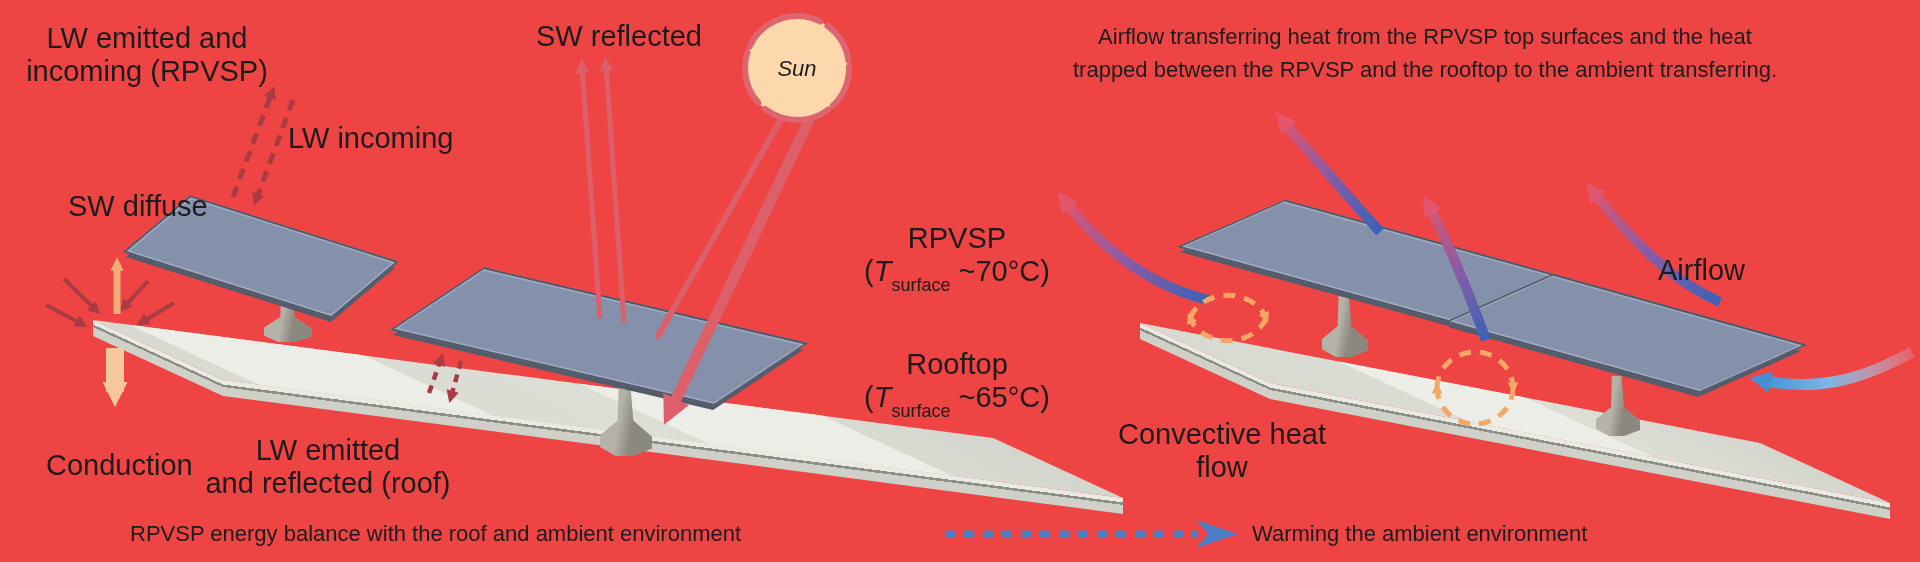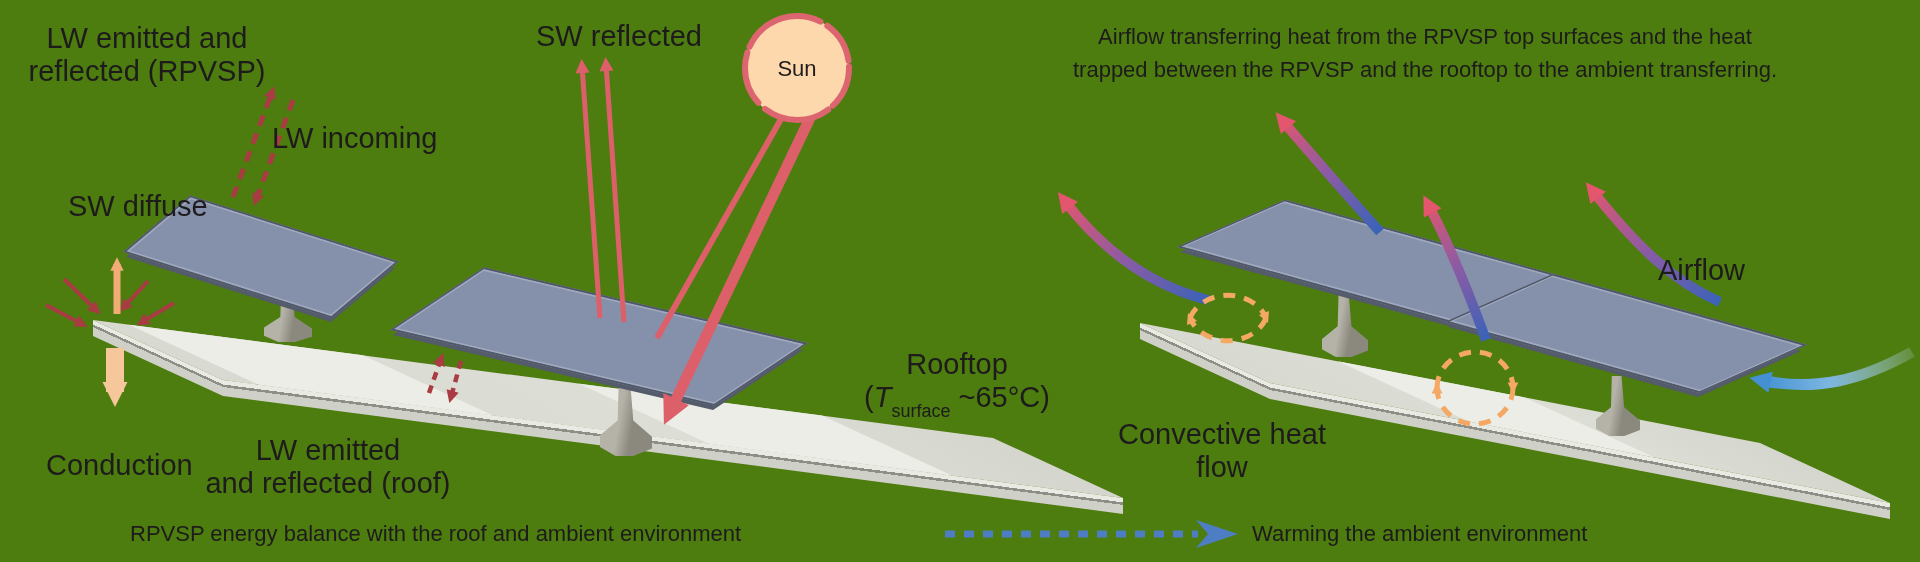--- a/index.html
+++ b/index.html
@@ -1,17 +1,17 @@
 <!DOCTYPE html>
 <html><head>
 <meta charset="utf-8">
 <style>
   html,body{margin:0;padding:0;background:#ffffff;}
   .canvas{
-    position:relative;width:1920px;height:562px;overflow:hidden;background:#4d7c0f;
+    position:relative;width:1920px;height:562px;overflow:hidden;background:#ef4444;
     font-family:"Liberation Sans","DejaVu Sans",sans-serif;color:#1d1b1c;
   }
   .lbl{position:absolute;font-size:29px;line-height:33px;white-space:nowrap;color:#1d1b1c;}
   .ctr{transform:translateX(-50%);text-align:center;}
   .big{font-size:22px;}
   .it{font-style:italic;}
   sub{font-size:0.62em;position:relative;top:0.18em;}
   .shape{position:absolute;transform-origin:0 0;}
   .panel{
     background-image:
@@ -187,45 +187,49 @@
     </g>
 
     <g>
       <line x1="945" y1="534" x2="1198" y2="534" stroke="#4d7ec4" stroke-width="7" stroke-dasharray="10 9"></line>
       <polygon points="1196,520 1238,534 1196,548 1208,534" fill="#4d7ec4"></polygon>
     </g>
   </svg>
 
   <div class="lbl ctr txt" style="left:147px;top:22px;">
     <div>LW emitted and</div>
-    <div>reflected (RPVSP)</div>
-  </div>
-
-  <div class="lbl txt" style="left:272px;top:122px;">LW incoming</div>
+    <div>incoming (RPVSP)</div>
+  </div>
+
+  <div class="lbl txt" style="left:288px;top:122px;">LW incoming</div>
 
   <div class="lbl ctr txt" style="left:619px;top:20px;">SW reflected</div>
 
-  <div class="lbl ctr big txt" style="left:797px;top:52px;">Sun</div>
+  <div class="lbl ctr big txt" style="left:797px;top:52px;font-style:italic;">Sun</div>
 
   <div class="lbl txt" style="left:32px;top:190px;margin-left:36px;">SW diffuse</div>
 
   <div class="lbl txt" style="left:46px;top:410px;margin-top:39px;">Conduction</div>
 
   <div class="lbl ctr txt" style="left:328px;top:434px;">
     <div>LW emitted</div>
     <div>and reflected (roof)</div>
   </div>
 
   <div class="lbl big txt" style="left:130px;top:517px;">RPVSP energy balance with the roof and ambient environment</div>
 
   <div class="lbl ctr big txt" style="left:1425px;top:20px;">
     <div>Airflow transferring heat from the RPVSP top surfaces and the heat</div>
     <div>trapped between the RPVSP and the rooftop to the ambient transferring.</div>
   </div>
 
+  <div class="lbl ctr txt" style="left:957px;top:222px;">
+    <div>RPVSP</div>
+    <div><span>(</span><span class="it">T</span><sub>surface</sub><span> ~70°C)</span></div>
+  </div>
 
   <div class="lbl ctr txt" style="left:957px;top:348px;">
     <div>Rooftop</div>
     <div><span>(</span><span class="it">T</span><sub>surface</sub><span> ~65°C)</span></div>
   </div>
 
   <div class="lbl ctr txt" style="left:1222px;top:418px;">
     <div>Convective heat</div>
     <div>flow</div>
   </div>

